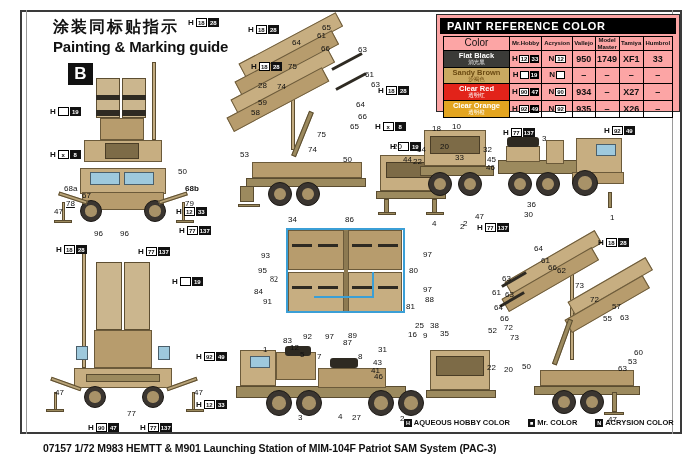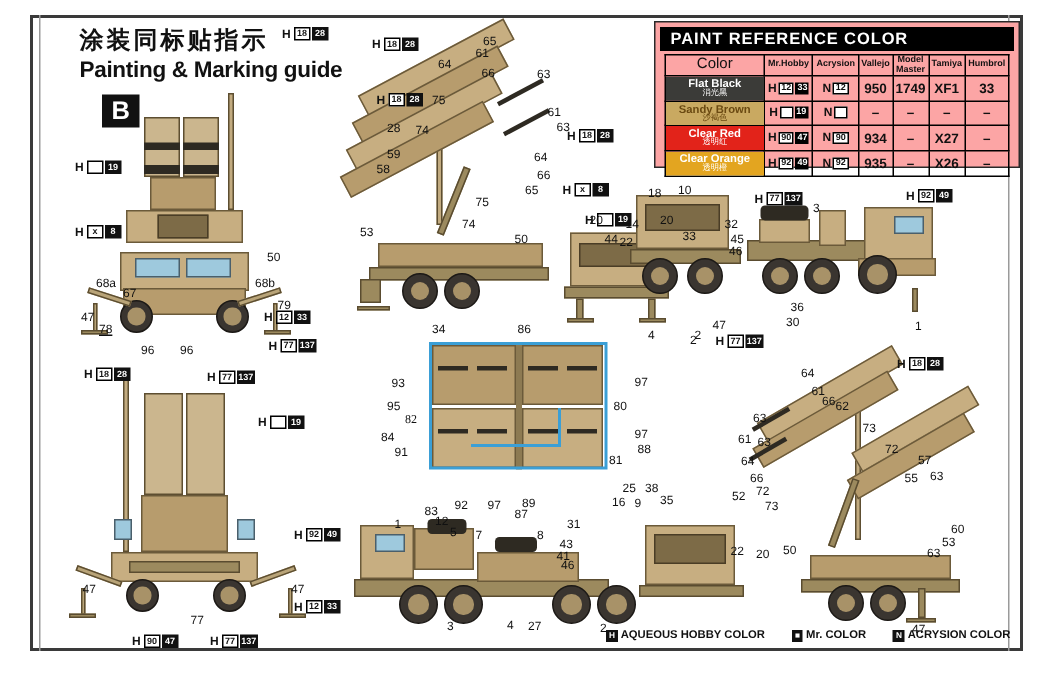--- a/index.html
+++ b/index.html
@@ -579,23 +579,23 @@
       <div class="pn" style="left: 483px; top: 145px;">32</div>
       <div class="pn" style="left: 487px; top: 155px;">45</div>
       <div class="pn" style="left: 486px; top: 163px;">46</div>
       <div class="pn" style="left: 542px; top: 134px;">3</div>
       <div class="pn" style="left: 527px; top: 200px;">36</div>
       <div class="pn" style="left: 524px; top: 210px;">30</div>
       <div class="pn" style="left: 610px; top: 213px;">1</div>
       <div class="pn" style="left: 463px; top: 219px;">2</div>
       <div class="pn" style="left: 178px; top: 167px;">50</div>
       <div class="pn" style="left: 64px; top: 184px;">68a</div>
-      <div class="pn" style="left: 170px; top: 184px;">68b</div>
+      <div class="pn" style="left: 185px; top: 184px; font-weight: bold;">68b</div>
       <div class="pn" style="left: 82px; top: 191px;">67</div>
-      <div class="pn" style="left: 66px; top: 215px; text-decoration: underline;">78</div>
+      <div class="pn" style="left: 66px; top: 199px; text-decoration: underline;">78</div>
       <div class="pn" style="left: 185px; top: 199px;">79</div>
       <div class="pn" style="left: 54px; top: 207px;">47</div>
       <div class="pn" style="left: 94px; top: 229px;">96</div>
       <div class="pn" style="left: 120px; top: 229px;">96</div>
       <div class="pn" style="left: 261px; top: 251px;">93</div>
       <div class="pn" style="left: 258px; top: 266px;">95</div>
       <div class="pn" style="left: 270px; top: 275px; font-family: Liberation Serif, serif;">82</div>
       <div class="pn" style="left: 254px; top: 287px;">84</div>
       <div class="pn" style="left: 263px; top: 297px;">91</div>
       <div class="pn" style="left: 303px; top: 332px;">92</div>
@@ -653,14 +653,15 @@
       <div class="pn" style="left: 608px; top: 415px;">47</div>
       <div class="pn" style="left: 492px; top: 288px;">61</div>
       <div class="pn" style="left: 505px; top: 290px;">63</div>
     </div>
 
   <div class="legend" id="legend-layer">
       <span><span class="bk">H</span> <span>AQUEOUS HOBBY COLOR</span></span>
       <span><span class="bk">■</span> <span>Mr. COLOR</span></span>
       <span><span class="bk">N</span> <span>ACRYSION COLOR</span></span>
     </div>
+  <div class="caption">07157 1/72 M983 HEMTT &amp; M901 Launching Station of MIM-104F Patriot SAM System (PAC-3)</div>
 
 </div>
 
 </body></html>

